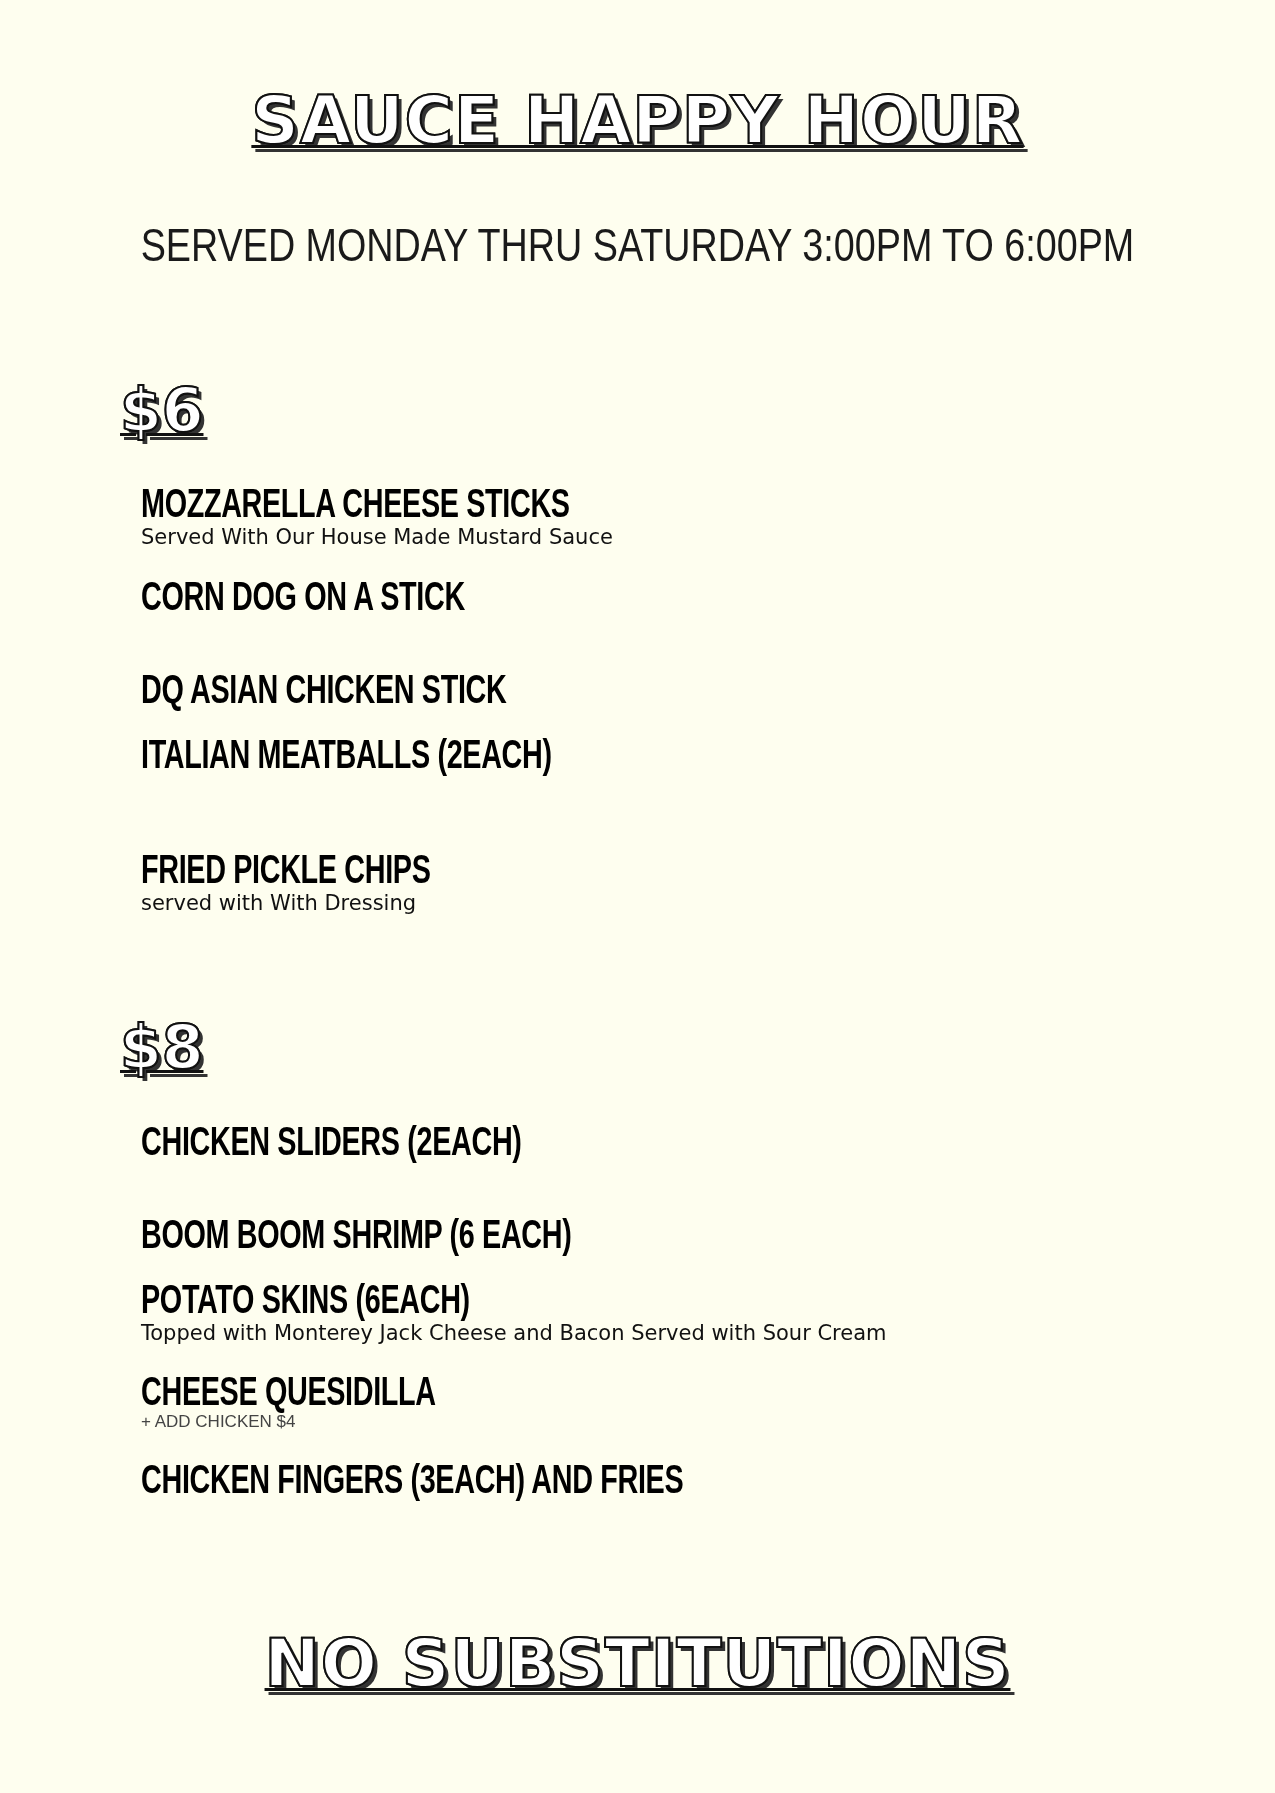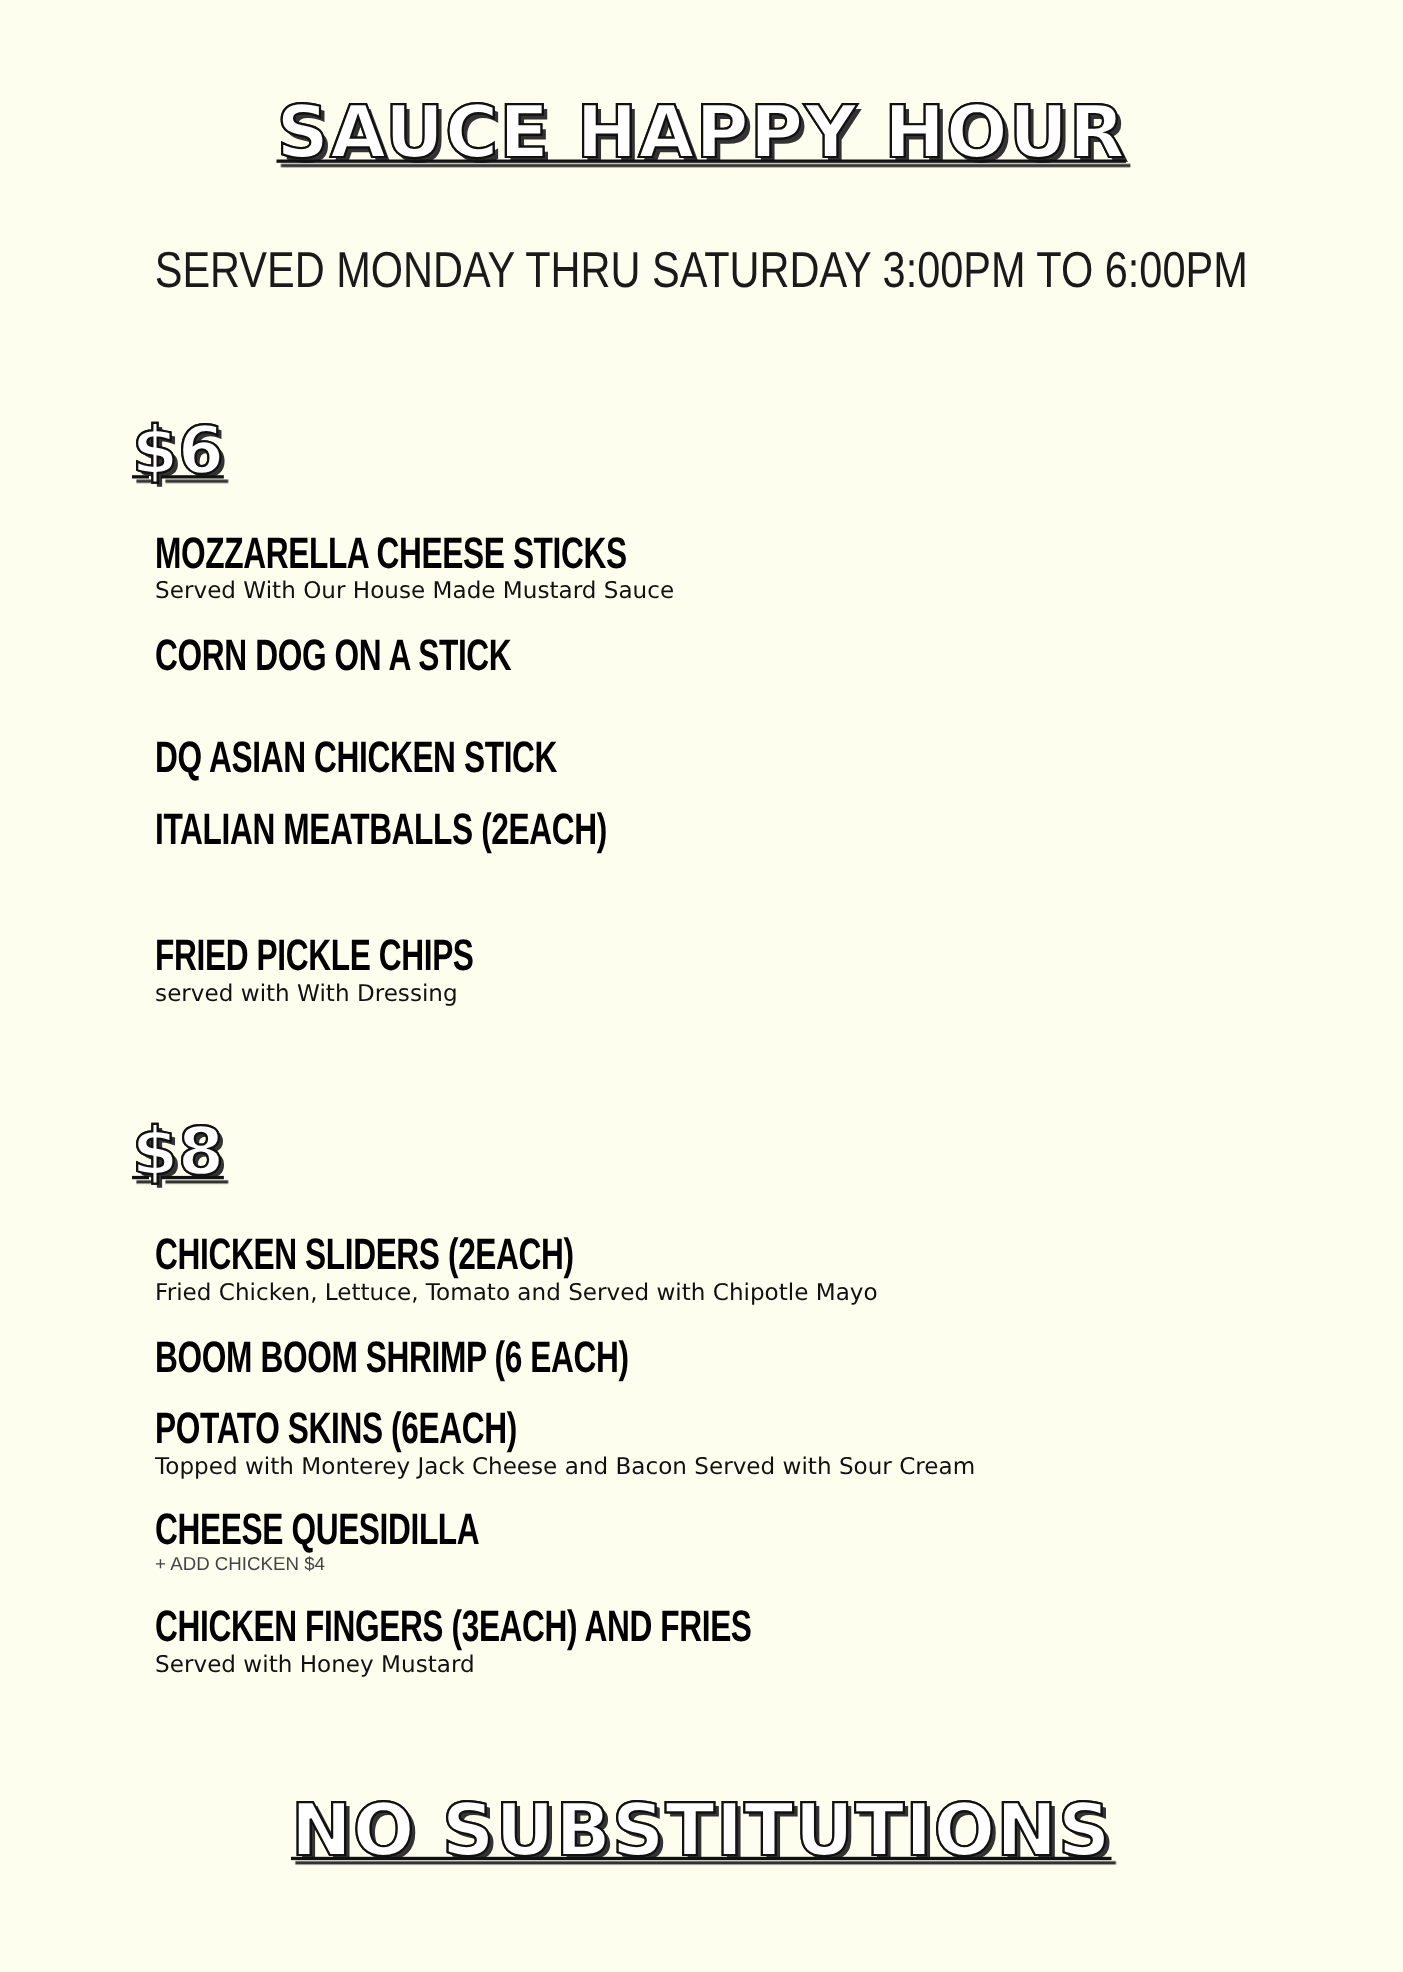--- a/index.html
+++ b/index.html
@@ -96,31 +96,29 @@
 </div>
 <div class="item" style="top:848px">
   <div class="item-name">FRIED PICKLE CHIPS</div>
   <div class="item-desc">served with With Dressing</div>
 </div>
 
 <div id="price-8" class="price">$8</div>
 
 <div class="item" style="top:1120px">
   <div class="item-name">CHICKEN SLIDERS (2EACH)</div>
-  <div class="item-desc">Fried Chicken, Lettuce, Tomato and Served with Chipotle Mayo</div>
 </div>
 <div class="item" style="top:1213px">
   <div class="item-name">BOOM BOOM SHRIMP (6 EACH)</div>
 </div>
 <div class="item" style="top:1278px">
   <div class="item-name">POTATO SKINS (6EACH)</div>
   <div class="item-desc">Topped with Monterey Jack Cheese and Bacon Served with Sour Cream</div>
 </div>
 <div class="item" style="top:1370px">
   <div class="item-name">CHEESE QUESIDILLA</div>
   <div class="item-addon">+ ADD CHICKEN $4</div>
 </div>
 <div class="item" style="top:1458px">
   <div class="item-name">CHICKEN FINGERS (3EACH) AND FRIES</div>
-  <div class="item-desc">Served with Honey Mustard</div>
 </div>
 
 <div id="footer-title" class="outline-title">NO SUBSTITUTIONS</div>
 
 </body></html>

